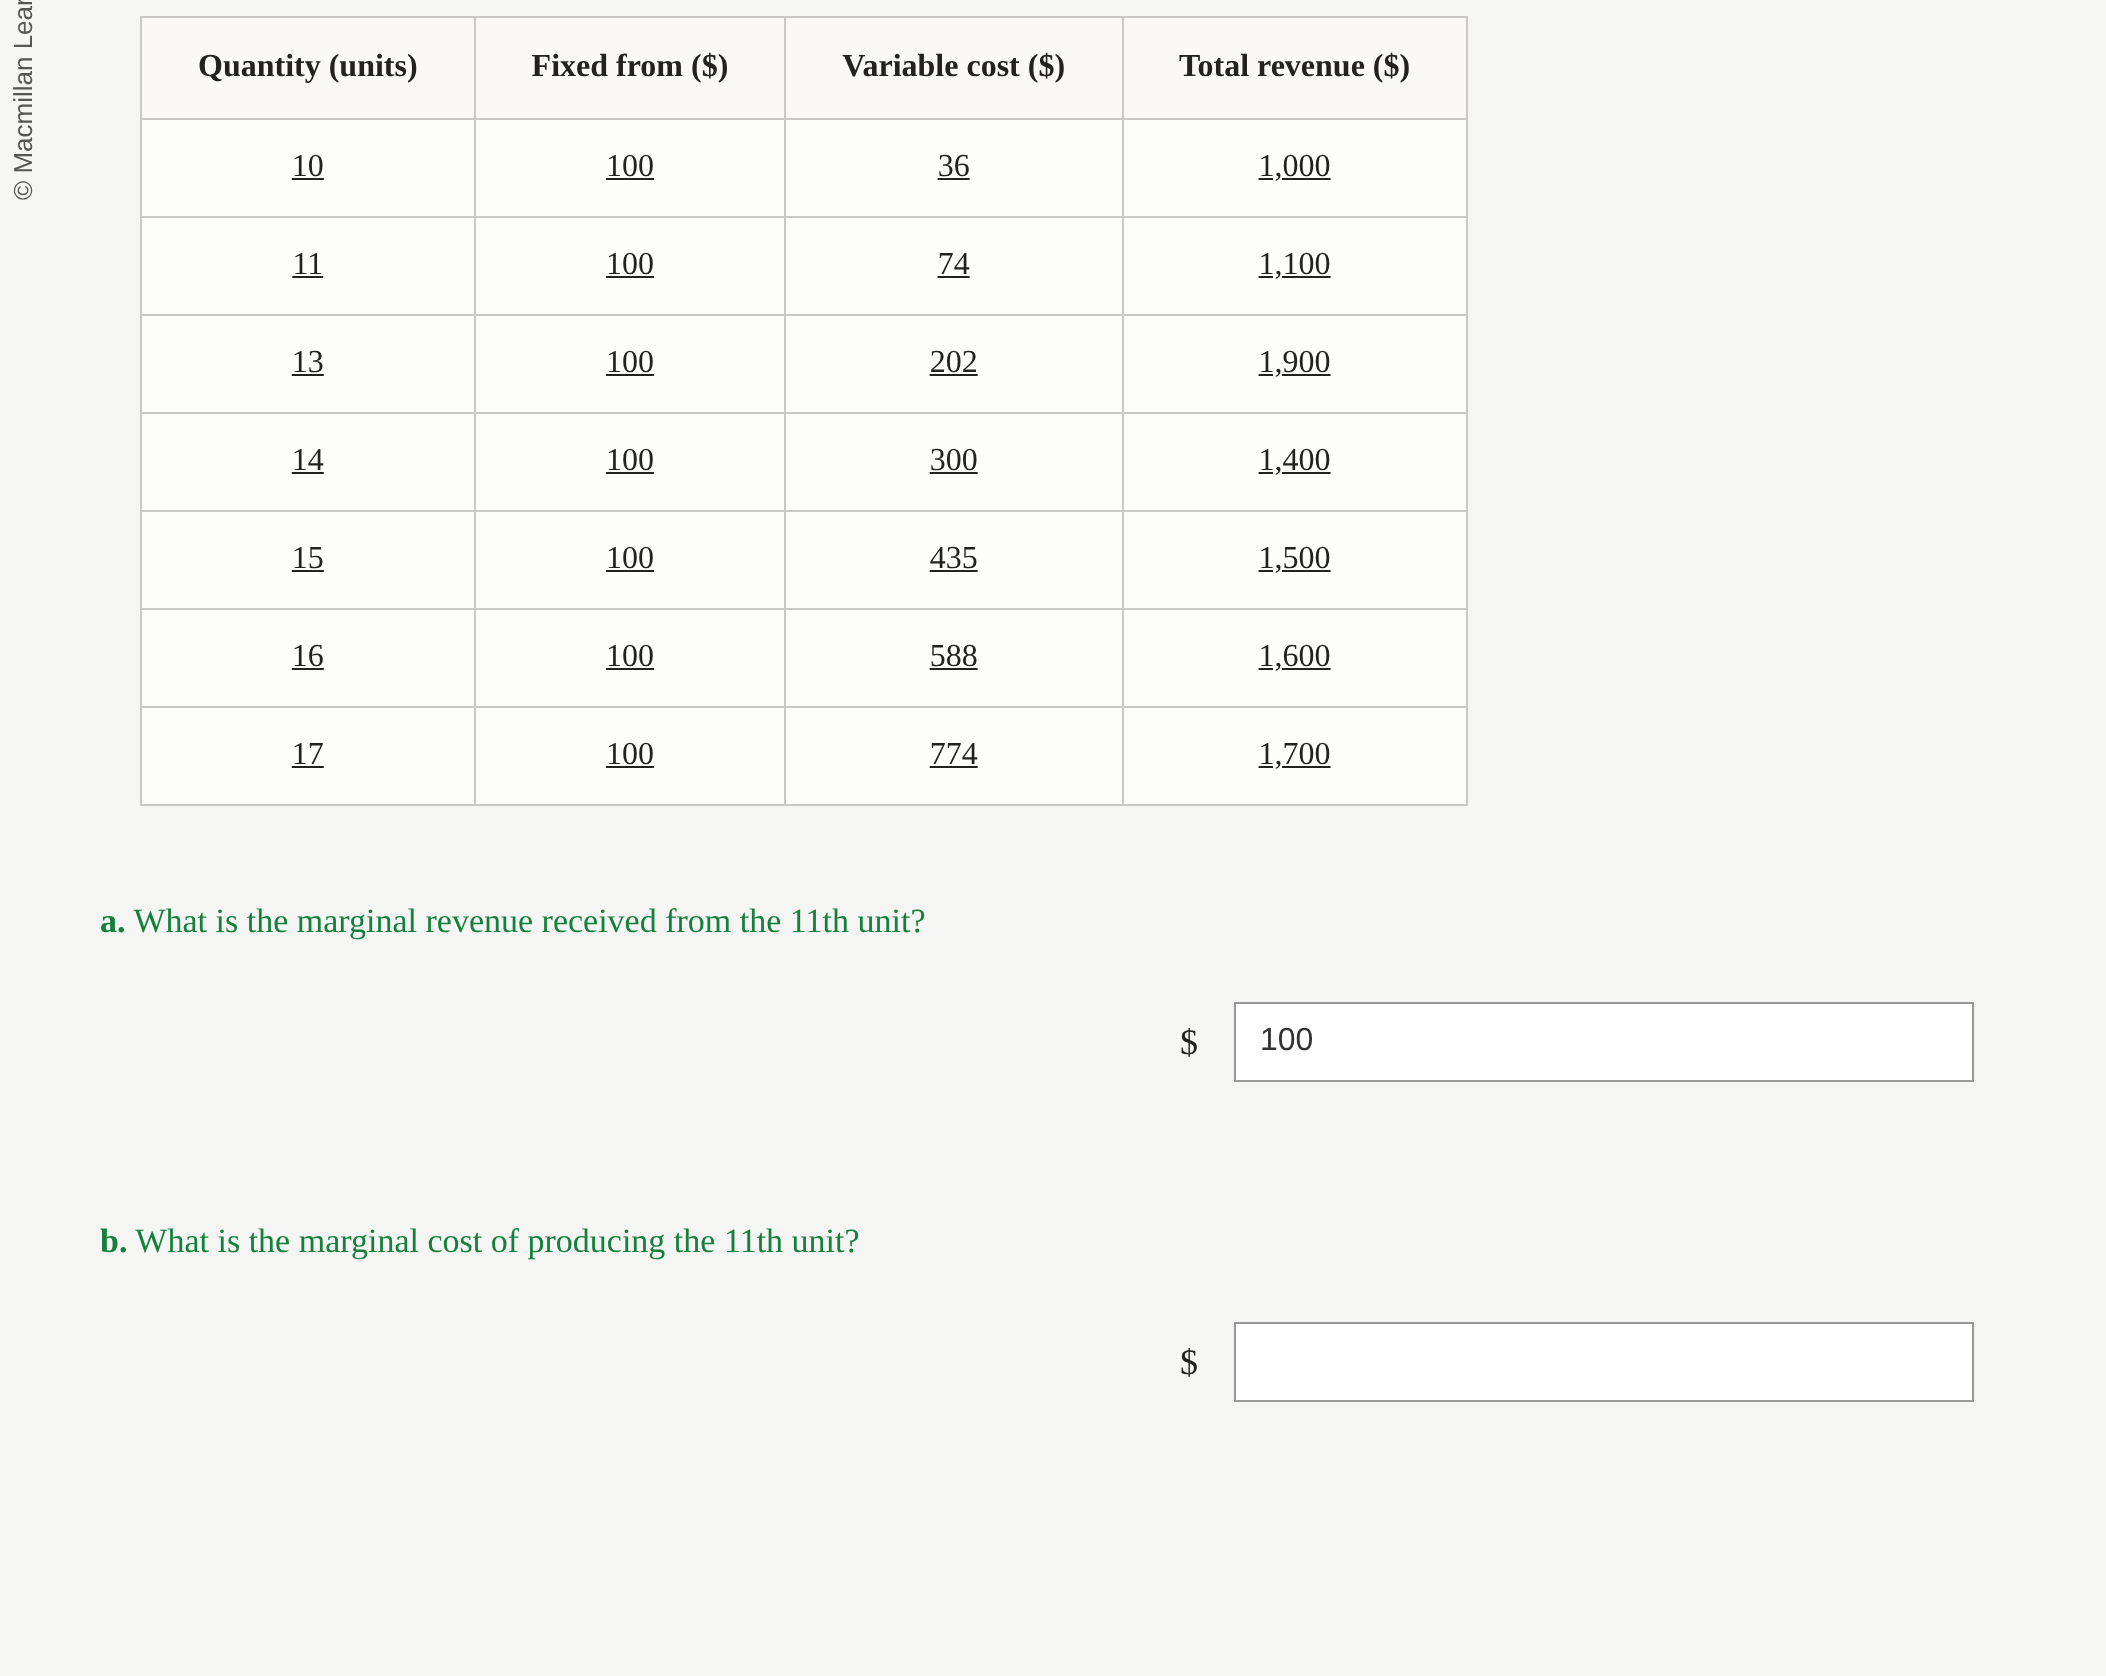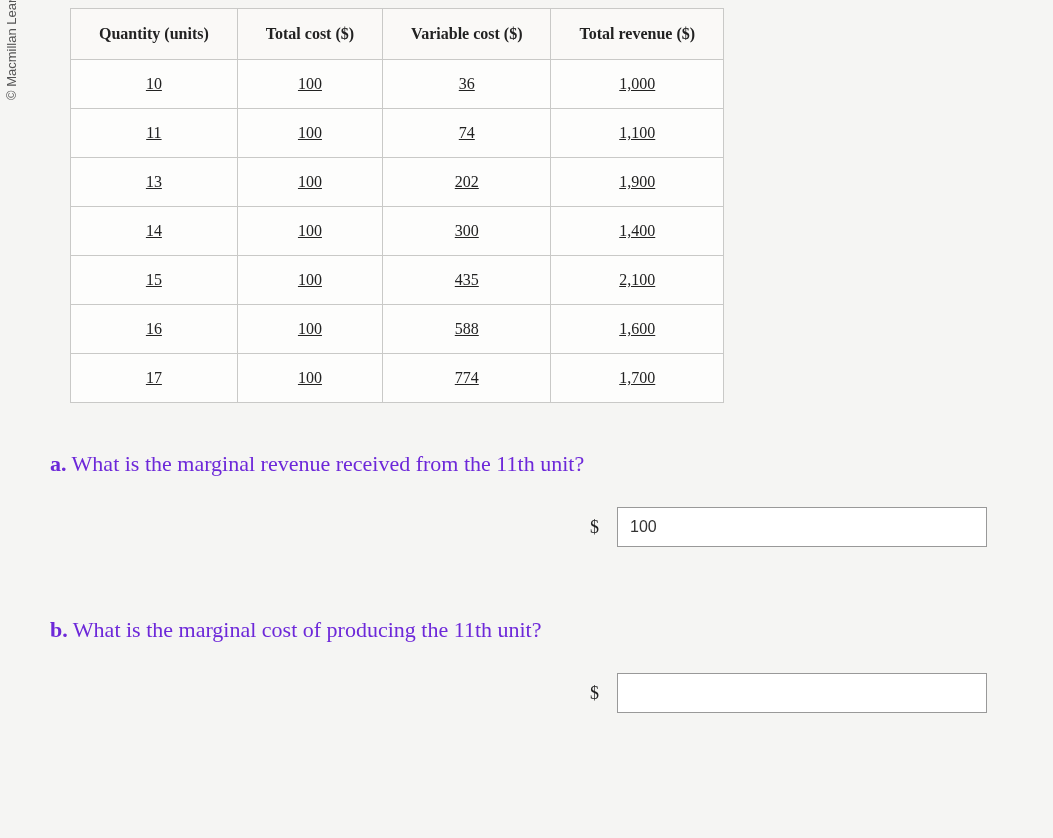--- a/index.html
+++ b/index.html
@@ -57,22 +57,22 @@
     }
     .data-table td {
       background: #fdfdfc;
       text-decoration: underline;
     }
     .question-block {
       margin-top: 48px;
       padding-left: 20px;
     }
     .question-text {
-      font-size: 22px;
-      color: #6d28d9;
+      font-size: 17px;
+      color: #15803d;
     }
     .question-label {
       font-weight: bold;
     }
     .answer-row {
       display: flex;
       align-items: center;
       margin-top: 30px;
       margin-left: 540px;
     }
@@ -100,21 +100,21 @@
 
 <div class="copyright-vertical">© Macmillan Learning</div>
 
 <div class="content">
 
 
   <table class="data-table">
     <thead>
       <tr>
         <th>Quantity (units)</th>
-        <th>Total cost ($)</th>
+        <th>Fixed from ($)</th>
         <th>Variable cost ($)</th>
         <th>Total revenue ($)</th>
       </tr>
     </thead>
     <tbody>
       <tr>
         <td>10</td>
         <td>100</td>
         <td>36</td>
         <td>1,000</td>
@@ -134,21 +134,21 @@
       <tr>
         <td>14</td>
         <td>100</td>
         <td>300</td>
         <td>1,400</td>
       </tr>
       <tr>
         <td>15</td>
         <td>100</td>
         <td>435</td>
-        <td>2,100</td>
+        <td>1,500</td>
       </tr>
       <tr>
         <td>16</td>
         <td>100</td>
         <td>588</td>
         <td>1,600</td>
       </tr>
       <tr>
         <td>17</td>
         <td>100</td>

